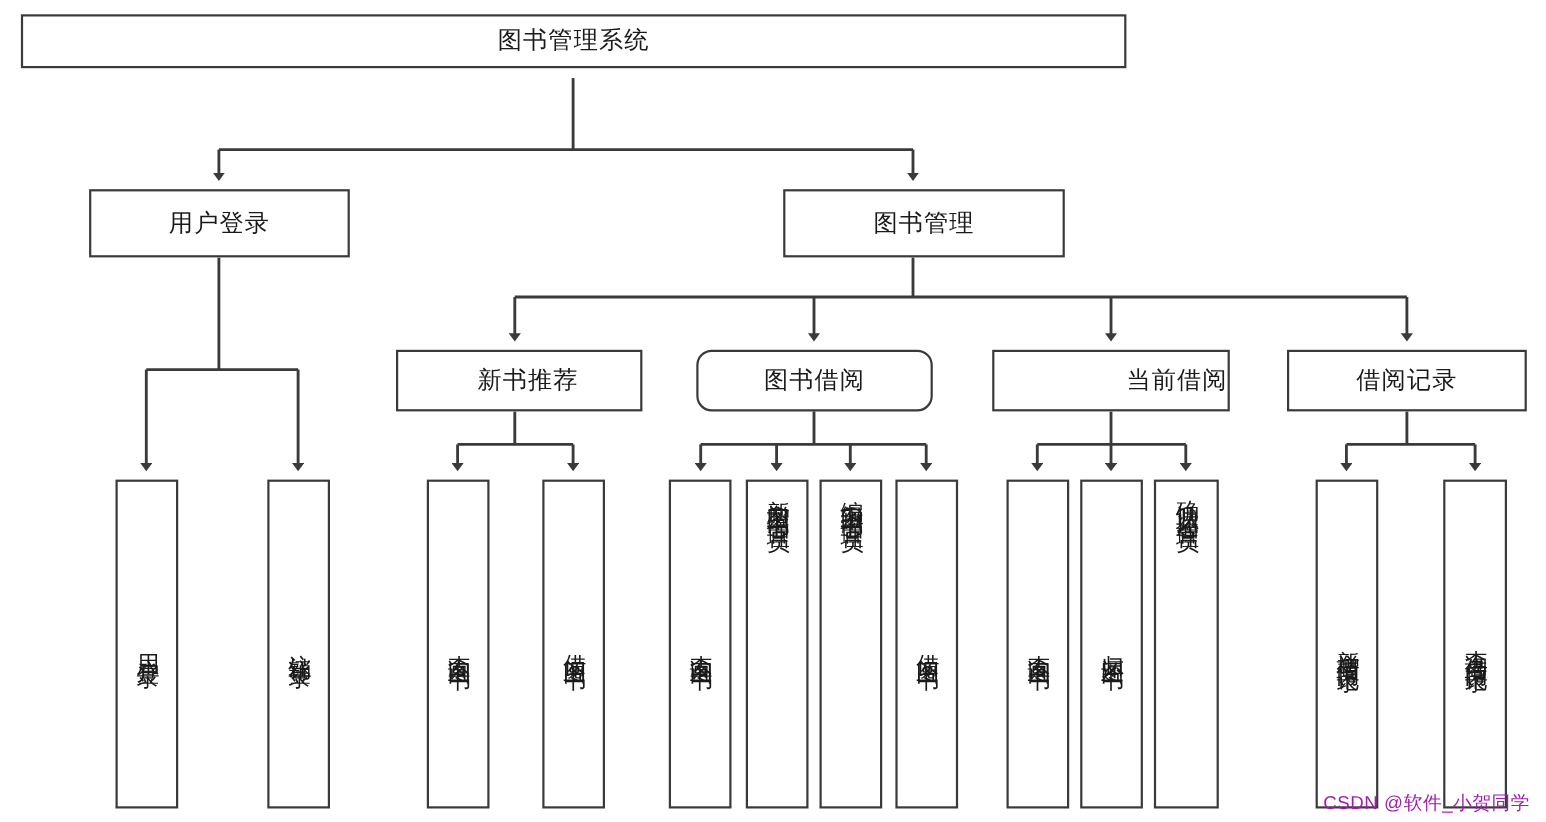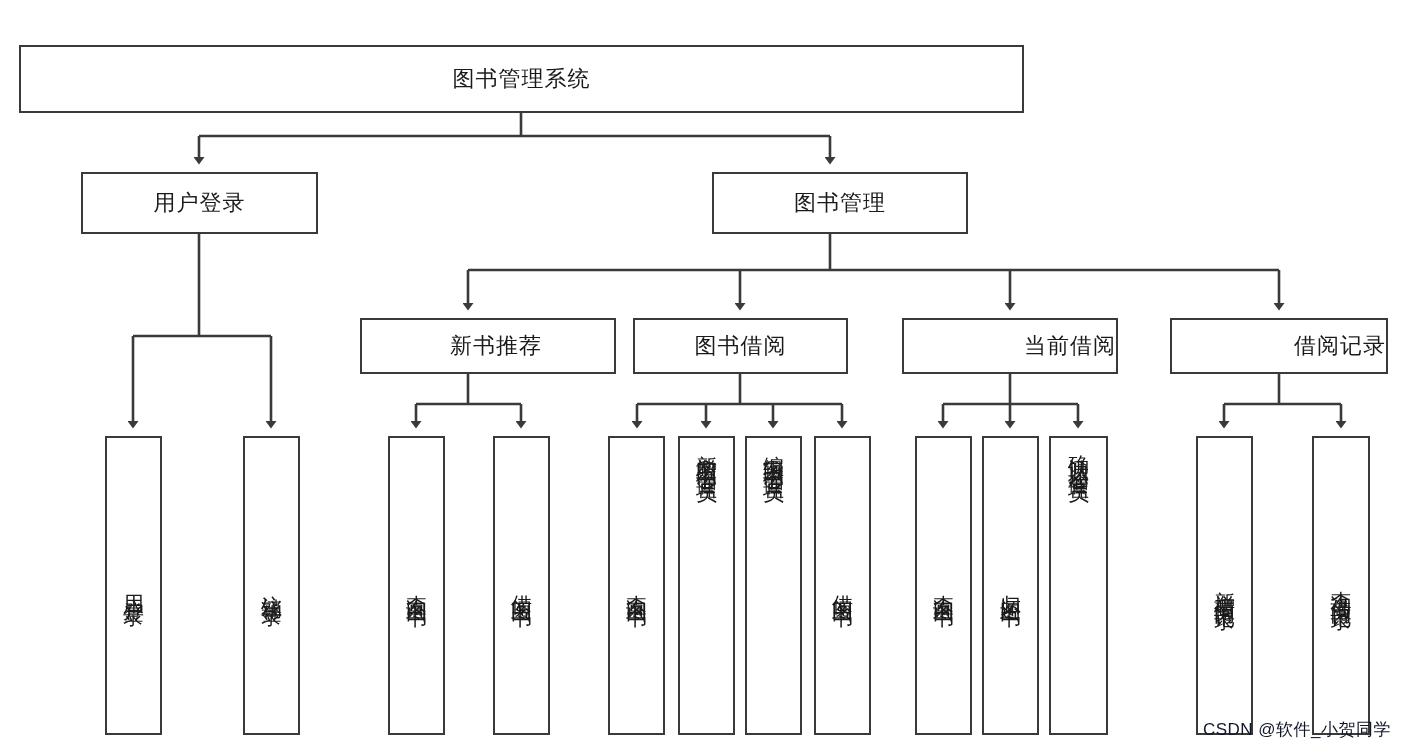--- a/index.html
+++ b/index.html
@@ -41,21 +41,21 @@
     line-height:1.05;
     white-space:nowrap;
   }
   .leaf.center-v{align-items:center;}
 
   .watermark{
     position:absolute;
     right:14px;
     bottom:6px;
     font-size:17px;
-    color:#0f172a;
+    color:#a21caf;
     white-space:nowrap;
     letter-spacing:0.5px;
     pointer-events:none;
   }
 </style>
 </head>
 <body>
 
 <div id="diagram-root">
 
@@ -102,41 +102,41 @@
       <path d="M1010,404 L1010,424" marker-end="url(#arw)"></path>
       <path d="M1078,404 L1078,424" marker-end="url(#arw)"></path>
 
       <path d="M1279,374 L1279,404"></path>
       <path d="M1224,404 L1341,404"></path>
       <path d="M1224,404 L1224,424" marker-end="url(#arw)"></path>
       <path d="M1341,404 L1341,424" marker-end="url(#arw)"></path>
     </g>
   </svg>
 
-  <div class="node-box" style="left:19px;top:13px;width:1005px;height:68px;margin-top:32px;">
+  <div class="node-box" style="left:19px;top:13px;width:1005px;height:49px;">
     <span class="node-label">图书管理系统</span>
   </div>
 
   <div class="node-box" style="left:81px;top:172px;width:237px;height:62px;">
     <span class="node-label">用户登录</span>
   </div>
   <div class="node-box" style="left:712px;top:172px;width:256px;height:62px;">
     <span class="node-label">图书管理</span>
   </div>
 
-  <div class="node-box" style="left:360px;top:318px;width:256px;height:56px;padding-left:16px;">
+  <div class="node-box" style="left:360px;top:318px;width:224px;height:56px;padding-left:16px;">
     <span class="node-label">新书推荐</span>
   </div>
-  <div class="node-box" style="left:633px;top:318px;width:215px;height:56px;">
+  <div class="node-box" style="left:633px;top:318px;width:215px;height:56px;border-radius:14px;">
     <span class="node-label">图书借阅</span>
   </div>
   <div class="node-box" style="left:902px;top:318px;width:216px;height:56px;justify-content:flex-end;">
     <span class="node-label">当前借阅</span>
   </div>
-  <div class="node-box" style="left:1170px;top:318px;width:218px;height:56px;justify-content:flex-end;">
+  <div class="node-box" style="left:1170px;top:318px;width:218px;height:56px;">
     <span class="node-label">借阅记录</span>
   </div>
 
   <div class="node-box leaf center-v" style="left:105px;top:436px;width:57px;height:299px;">
     <span class="node-label">用户登录</span>
   </div>
   <div class="node-box leaf center-v" style="left:243px;top:436px;width:57px;height:299px;">
     <span class="node-label">注销登录</span>
   </div>
 

